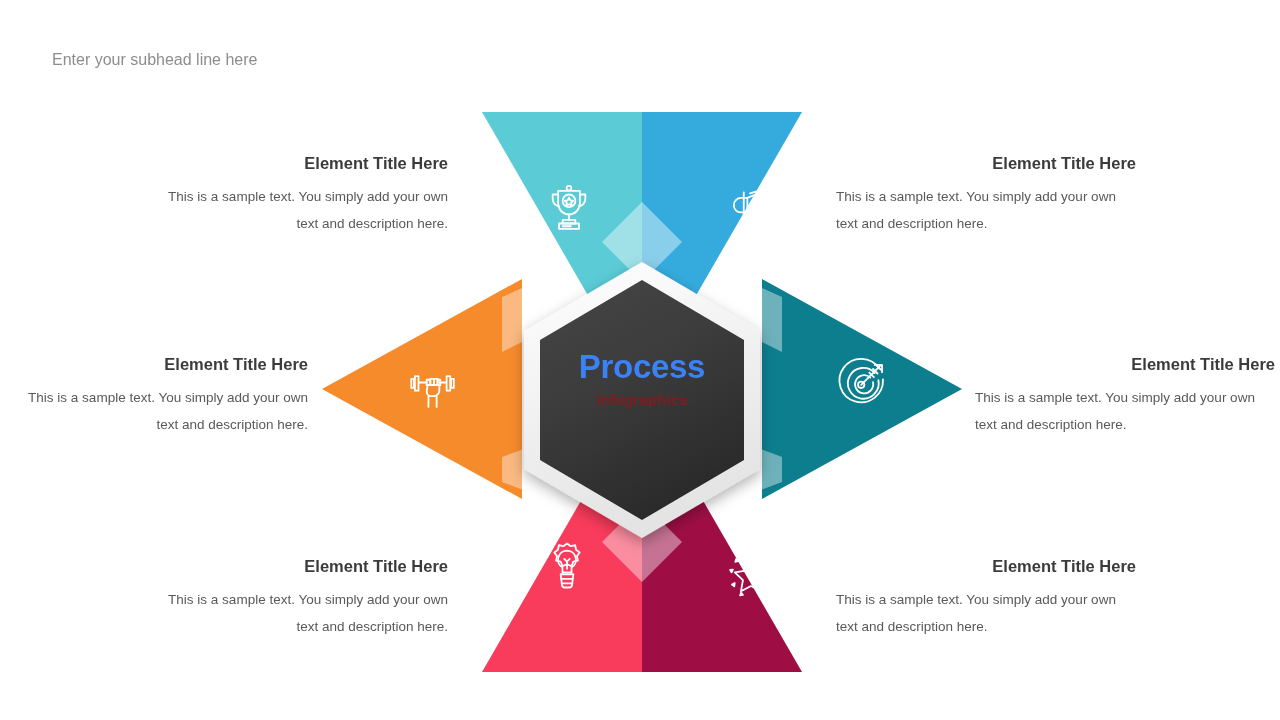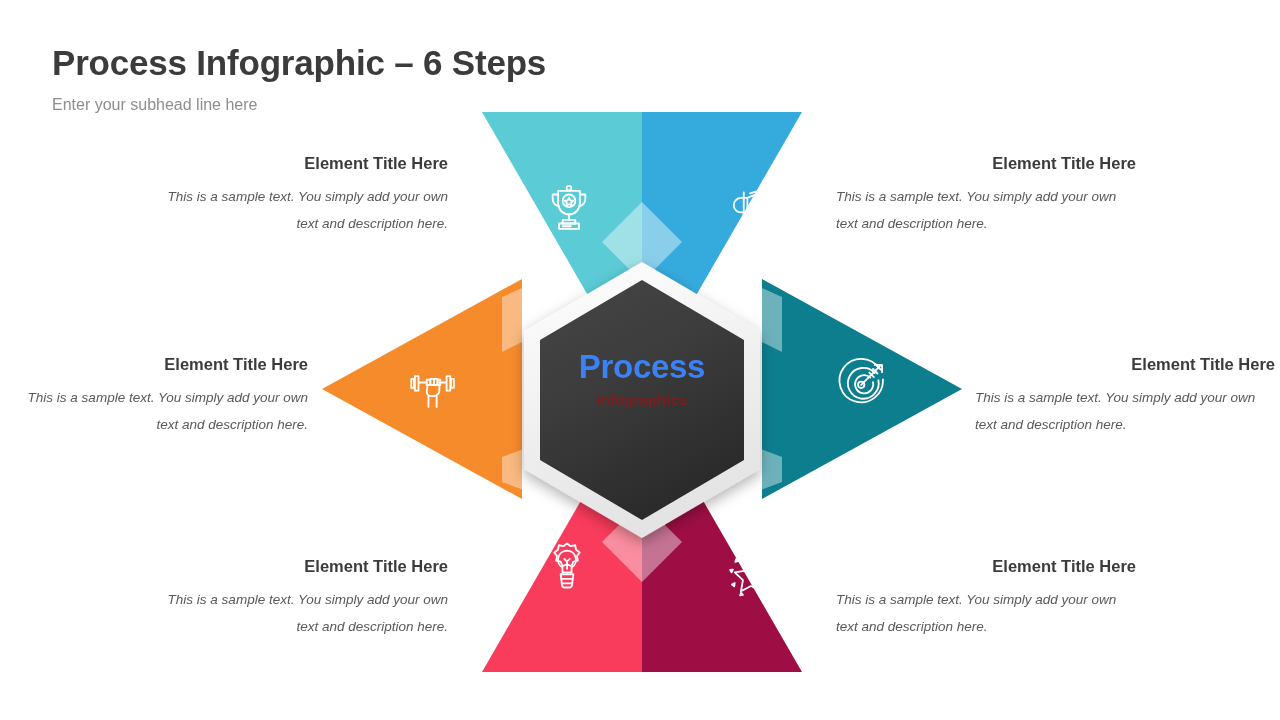--- a/index.html
+++ b/index.html
@@ -49,39 +49,38 @@
     padding-top:4px;letter-spacing:0.1px;
   }
 
   
   .blk{position:absolute;width:300px;}
   .blk .t{
     font-size:16.5px;font-weight:bold;color:#3b3b3b;line-height:22px;
     margin-bottom:9px;white-space:nowrap;text-align:right;
   }
   .blk .d{
-    font-size:13.5px;color:#595959;line-height:27px;font-weight:normal;font-style:italic;
+    font-size:13.5px;color:#595959;line-height:27px;font-weight:normal;
   }
   .blk.r{text-align:right;}
   .blk.l{text-align:left;}
 
   .b-tl{left:148px;top:152px;}
   .b-tr{left:836px;top:152px;}
   .b-ml{left:8px;top:353px;}
   .b-mr{left:975px;top:353px;}
   .b-bl{left:148px;top:555px;}
   .b-br{left:836px;top:555px;}
 </style>
 </head>
 <body>
 
 <div class="page">
 
   <div class="hdr">
-    <h1>Process Infographic – 6 Steps</h1>
     <p class="sub">Enter your subhead line here</p>
   </div>
 
   <div class="stage">
 
     <svg viewBox="0 0 640 560" xmlns="http://www.w3.org/2000/svg">
       <defs>
         <linearGradient id="hexGrad" x1="0" y1="0" x2="0.45" y2="1">
           <stop offset="0%" stop-color="#464646"></stop>
           <stop offset="48%" stop-color="#3c3c3c"></stop>

